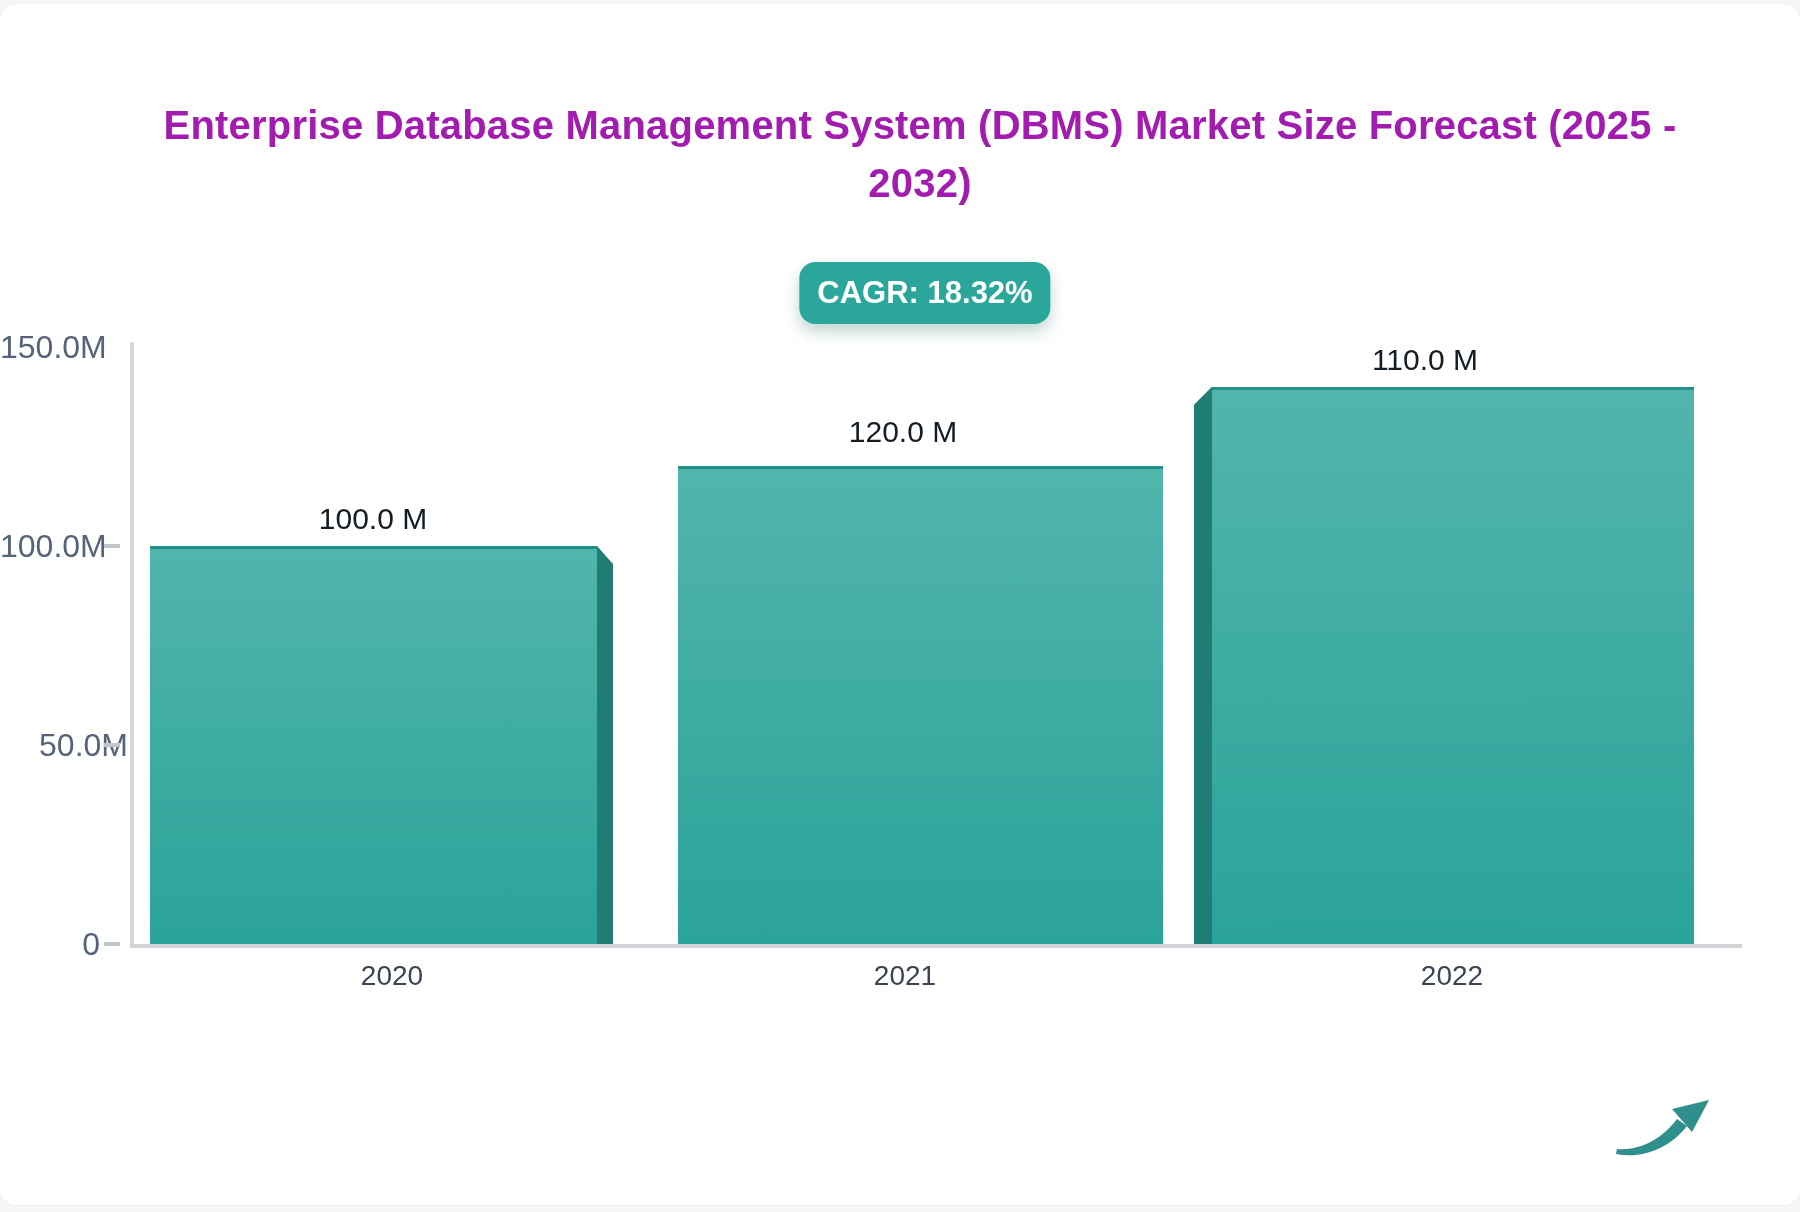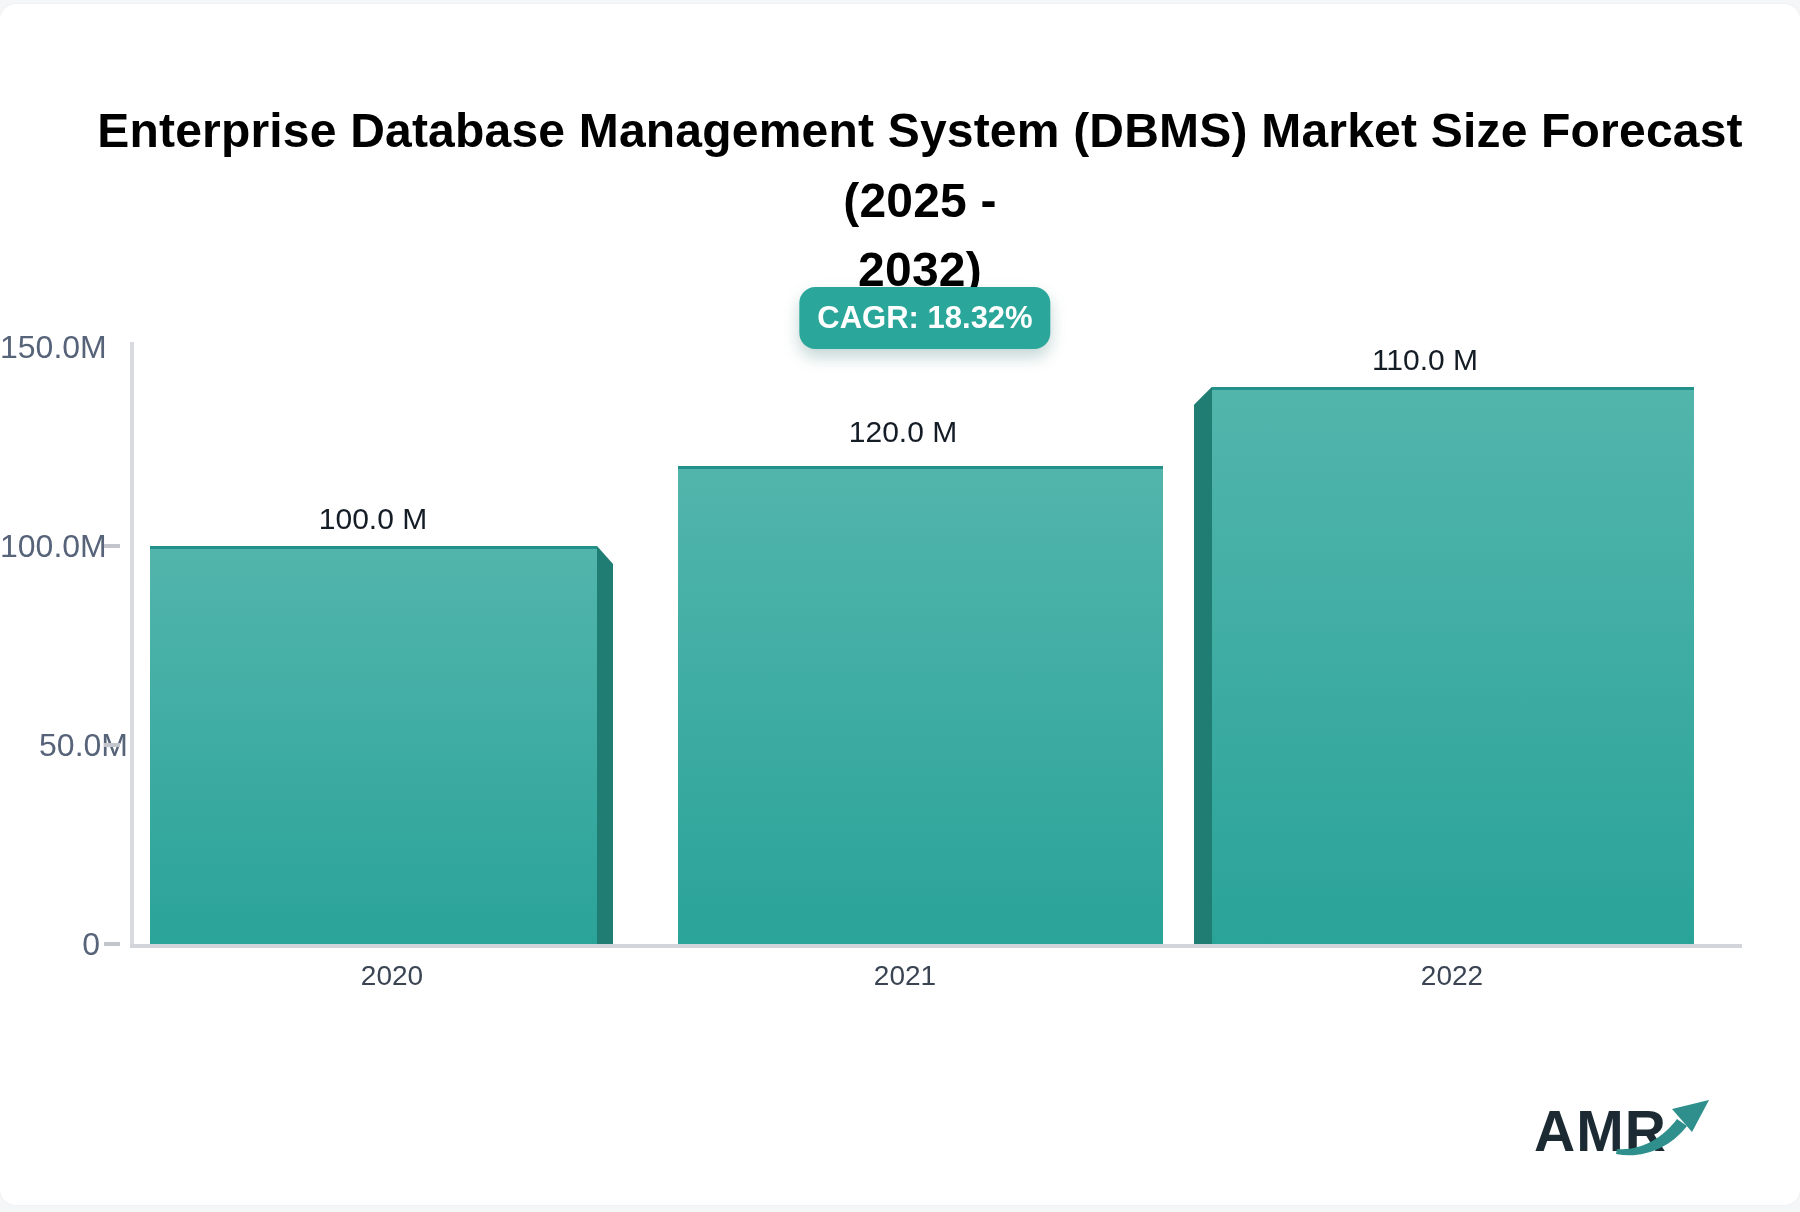--- a/index.html
+++ b/index.html
@@ -19,22 +19,22 @@
     left:0;right:0;top:4px;bottom:7px;
     background:#ffffff;
     border-radius:16px;
     box-shadow:0 0 0 1px rgba(0,0,0,0.02);
   }
   
   .title{
     position:absolute;
     left:40px;width:1760px;top:92px;
     text-align:center;
-    font-size:48px;font-weight:700;
-    color:#000000;
+    font-size:40px;font-weight:700;
+    color:#a21caf;
     line-height:1.45;
     white-space:pre-line;
     letter-spacing:0.2px;
   }
   .subtitle{
     position:absolute;
     left:40px;width:1760px;top:222px;
     text-align:center;
     font-size:27px;font-weight:700;
     color:#3a4356;
@@ -43,21 +43,20 @@
     position:absolute;
     left:925px;top:258px;
     transform:translateX(-50%);
     background:#2aa79a;
     color:#ffffff;
     font-size:31px;font-weight:700;
     padding:13px 18px;
     border-radius:16px;
     box-shadow:0 8px 16px rgba(17,94,89,0.25);
     white-space:nowrap;
-    margin-top:25px;
   }
   
   #chart{position:absolute;inset:0;}
   .axis-v{
     position:absolute;
     left:130px;top:338px;width:4px;height:606px;
     background:#d9d9e0;
   }
   .axis-h{
     position:absolute;
@@ -147,21 +146,20 @@
         <div class="bar-face" style="left: 678px; width: 485px; top: 462.4px; height: 477.6px;"></div>
         <div class="bar-value" style="left: 903px; top: 411px;">120.0 M</div>
         <div class="xtick-label" style="left: 905px;">2021</div>
         <div class="bar-face" style="left: 1212px; width: 482px; top: 382.8px; height: 557.2px;"></div>
         <div class="bar-side left" style="left: 1194px; width: 18px; top: 382.8px; height: 557.2px;"></div>
         <div class="bar-value" style="left: 1425px; top: 338.8px;">110.0 M</div>
         <div class="xtick-label" style="left: 1452px;">2022</div>
       </div>
 
     <div id="logo">
-      <span class="logo-text">AMR</span>
       <svg width="100" height="66" viewBox="0 0 100 66">
         <path d="M4 58 C 30 63, 57 53, 75 30 L65 23 C 50 43, 28 55, 5 53 Z" fill="#2e8f8c"></path>
         <path d="M97 4 L60 13 L80 36 Z" fill="#2e8f8c"></path>
       </svg>
     </div>
 
   </div>
 </div>
 
 </body></html>

